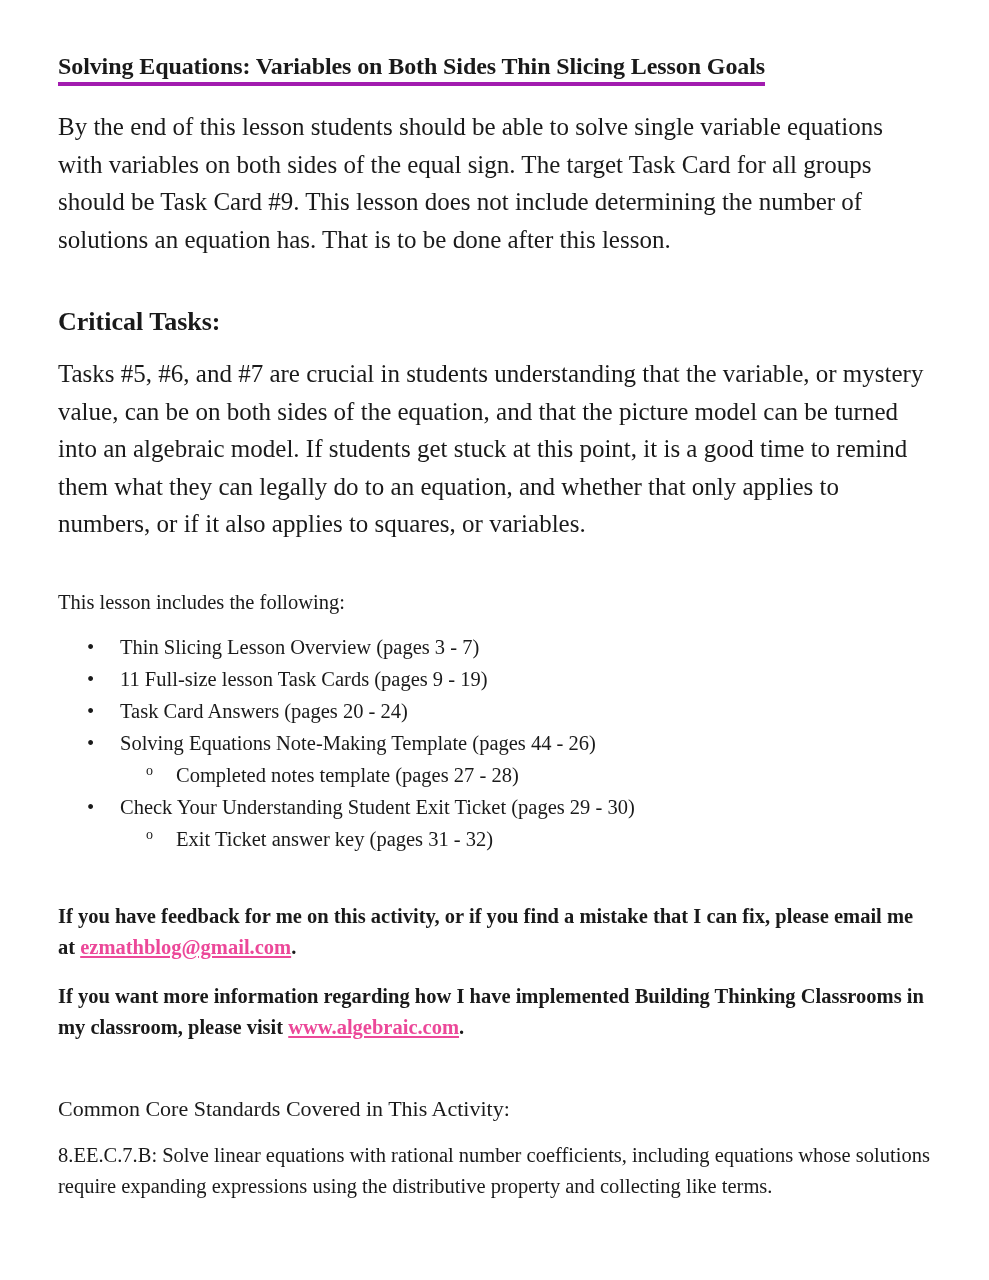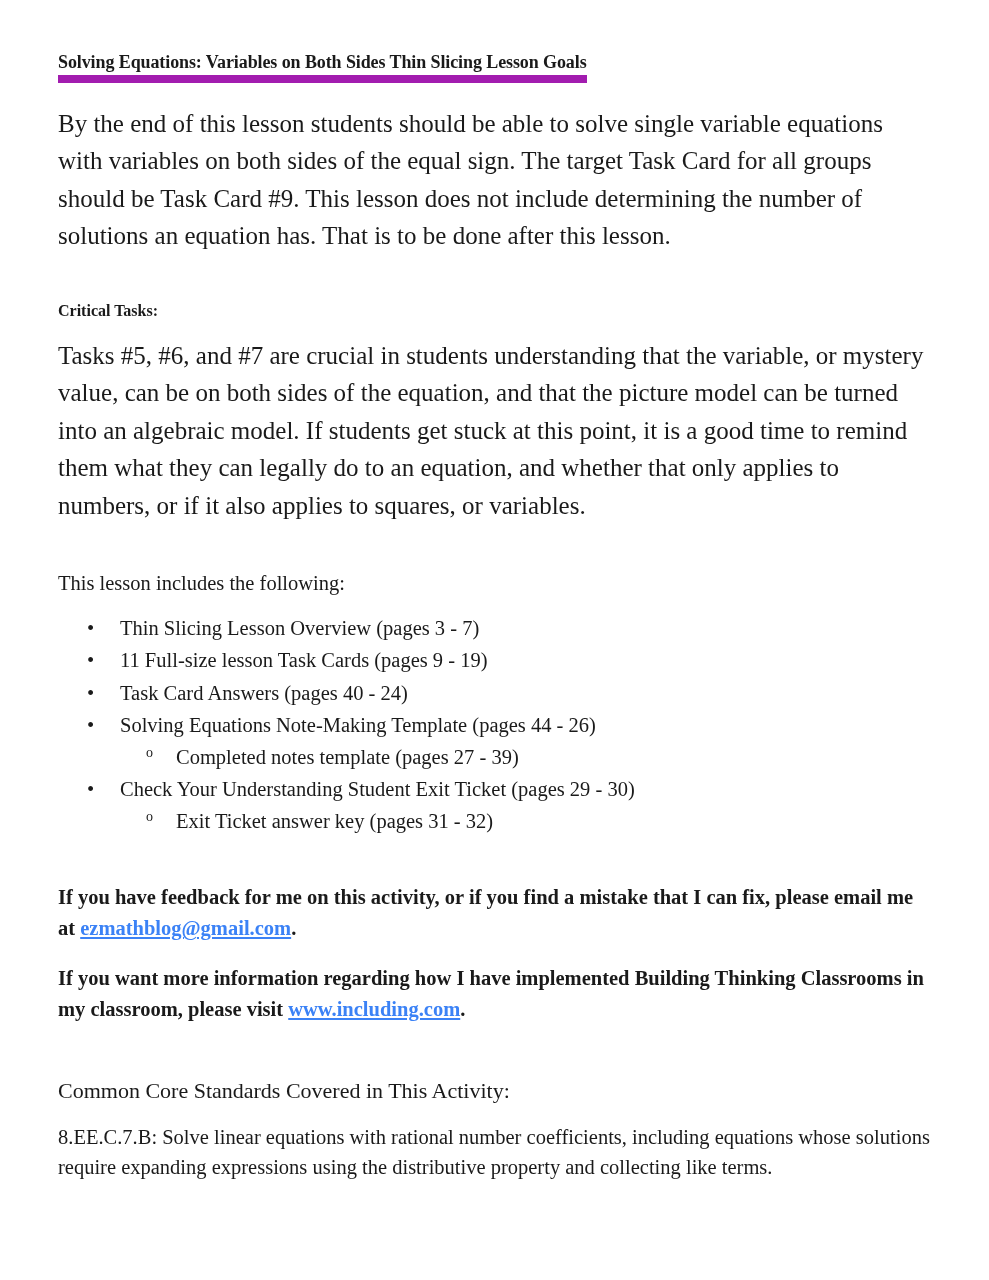--- a/index.html
+++ b/index.html
@@ -16,42 +16,42 @@
   }
   .page {
     position: relative;
     width: 989px;
     height: 1280px;
     background: #ffffff;
     box-sizing: border-box;
     padding: 52px 58px 0 58px;
   }
   .doc-title {
-    font-size: 18px;
+    font-size: 24px;
     font-weight: bold;
     line-height: 1.22;
     margin: 0 0 22px 0;
     letter-spacing: -0.1px;
     display: inline-block;
-    border-bottom: 8px solid #a21caf;
+    border-bottom: 4px solid #a21caf;
     padding-bottom: 1px;
   }
   .body-text {
     font-size: 25px;
     line-height: 1.50;
     margin: 0;
     max-width: 876px;
     text-align: left;
   }
   .gap-lg { height: 44px; }
   .gap-sm { height: 18px; }
   .gap-xl { height: 52px; }
 
   .sub-head {
-    font-size: 16px;
+    font-size: 26px;
     font-weight: bold;
     line-height: 1.5;
     margin: 0 0 14px 0;
   }
   .list-intro {
     font-size: 20.5px;
     line-height: 1.5;
     margin: 0 0 14px 0;
   }
   ul.lesson-list {
@@ -89,21 +89,21 @@
   }
   .marker { color: #1a1a1a; }
   .bold-para {
     font-size: 20.5px;
     line-height: 1.52;
     font-weight: bold;
     margin: 0;
     max-width: 876px;
   }
   a.doc-link {
-    color: #3b82f6;
+    color: #ec4899;
     text-decoration: underline;
   }
   .section-head {
     font-size: 22px;
     font-weight: normal;
     line-height: 1.3;
     margin: 0 0 16px 0;
   }
   .standard-para {
     font-size: 20.5px;
@@ -136,50 +136,50 @@
     <li class="l1">
       <span class="marker">•</span>
       <span>Thin Slicing Lesson Overview (pages 3 - 7)</span>
     </li>
     <li class="l1">
       <span class="marker">•</span>
       <span>11 Full-size lesson Task Cards (pages 9 - 19)</span>
     </li>
     <li class="l1">
       <span class="marker">•</span>
-      <span>Task Card Answers (pages 40 - 24)</span>
+      <span>Task Card Answers (pages 20 - 24)</span>
     </li>
     <li class="l1">
       <span class="marker">•</span>
       <span>Solving Equations Note-Making Template (pages 44 - 26)</span>
     </li>
     <li class="l2">
       <span class="marker">o</span>
-      <span>Completed notes template (pages 27 - 39)</span>
+      <span>Completed notes template (pages 27 - 28)</span>
     </li>
     <li class="l1">
       <span class="marker">•</span>
       <span>Check Your Understanding Student Exit Ticket (pages 29 - 30)</span>
     </li>
     <li class="l2">
       <span class="marker">o</span>
       <span>Exit Ticket answer key (pages 31 - 32)</span>
     </li>
   </ul>
 
   <div class="gap-lg"></div>
 
   <p class="bold-para">
     <span>If you have feedback for me on this activity, or if you find a mistake that I can fix, please email me at </span><a class="doc-link" href="#">ezmathblog@gmail.com</a><span>.</span>
   </p>
 
   <div class="gap-sm"></div>
 
   <p class="bold-para">
-    <span>If you want more information regarding how I have implemented Building Thinking Classrooms in my classroom, please visit </span><a class="doc-link" href="#">www.including.com</a><span>.</span>
+    <span>If you want more information regarding how I have implemented Building Thinking Classrooms in my classroom, please visit </span><a class="doc-link" href="#">www.algebraic.com</a><span>.</span>
   </p>
 
   <div class="gap-xl"></div>
 
   <h2 class="section-head">Common Core Standards Covered in This Activity:</h2>
 
   <p class="standard-para">
     <span class="standard-code">8.EE.C.7.B:</span><span> Solve linear equations with rational number coefficients, including equations whose solutions require expanding expressions using the distributive property and collecting like terms.</span>
   </p>
 

